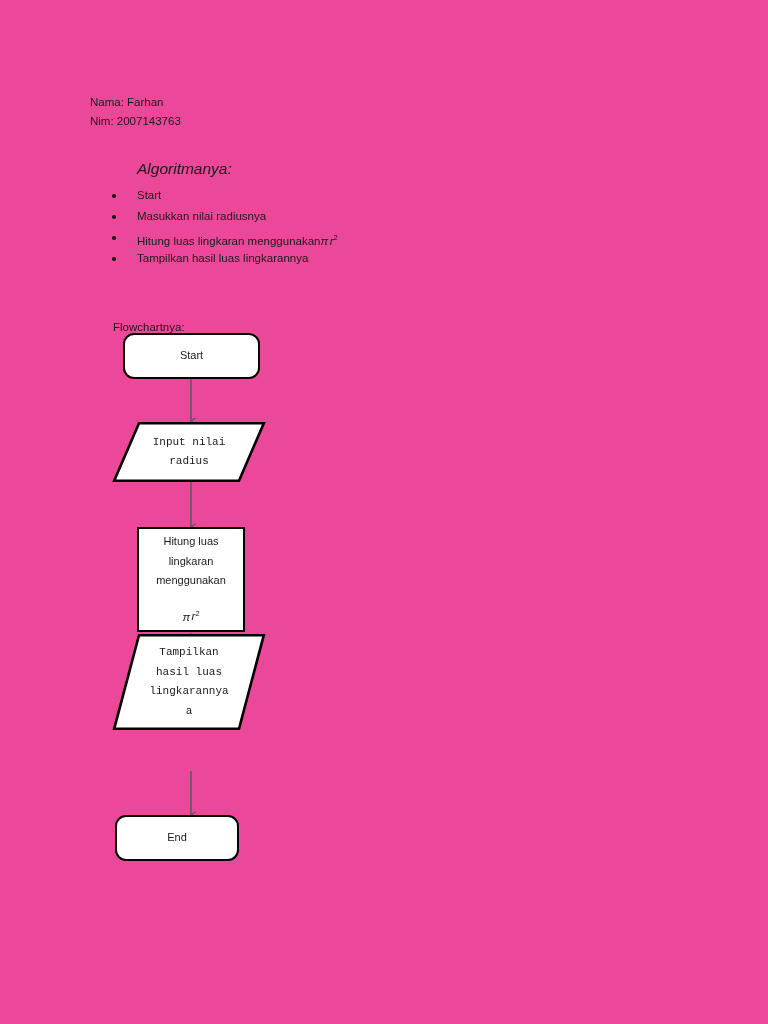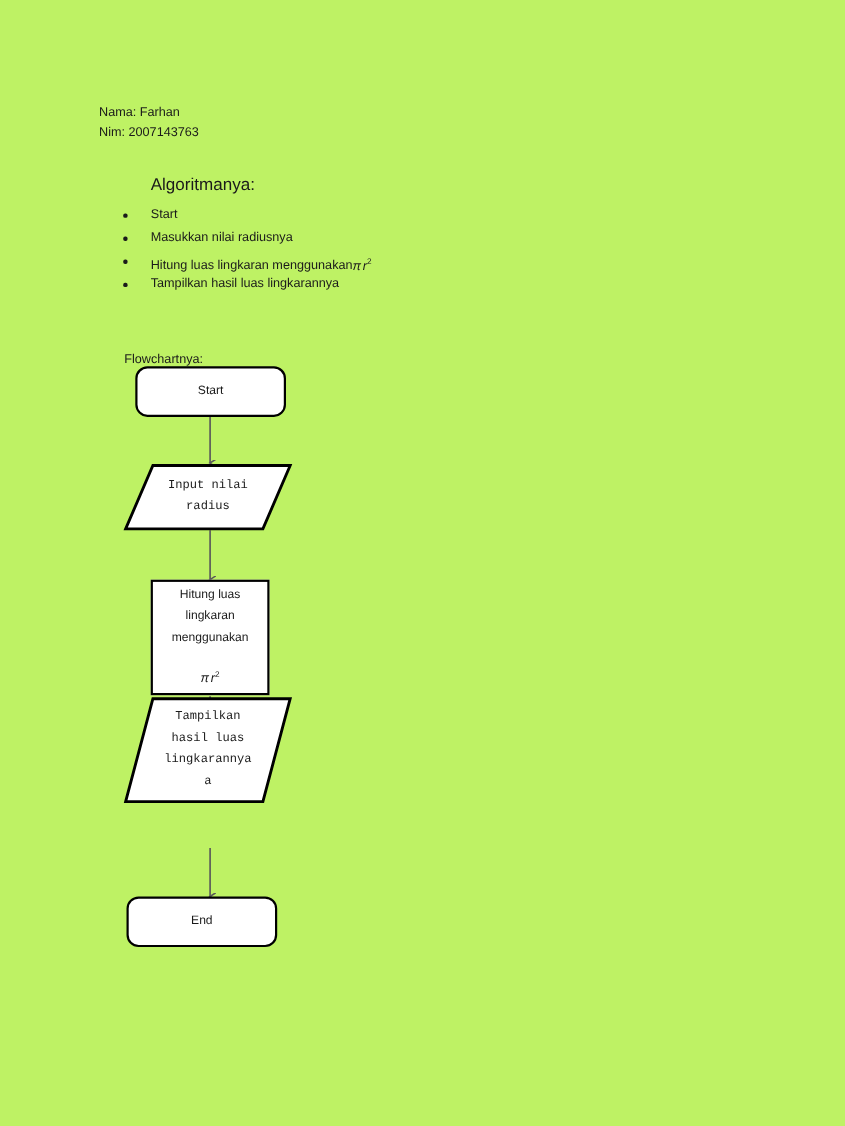--- a/index.html
+++ b/index.html
@@ -13,21 +13,21 @@
     height: 1024px;
     position: relative;
     font-family: "Liberation Sans", sans-serif;
     color: #111111;
     overflow: hidden;
   }
 
   .page {
     position: absolute;
     inset: 0;
-    background: #bef264;
+    background: #ec4899;
   }
 
   
   .header-block {
     position: absolute;
     left: 90px;
     top: 93px;
     line-height: 19px;
   }
   .header-line {
@@ -37,20 +37,21 @@
   }
 
   
   .algo-heading {
     position: absolute;
     left: 137px;
     top: 160px;
     font-size: 15.5px;
     color: #1a1a1a;
     white-space: nowrap;
+    font-style: italic;
   }
 
   
   .bullet-list {
     position: absolute;
     left: 110px;
     top: 185px;
     width: 420px;
   }
   .bullet-item {
@@ -248,17 +249,17 @@
       <polygon points="27,2.2 151.8,2.2 127,95.8 2.2,95.8" fill="#ffffff" stroke="#000000" stroke-width="2.6" stroke-linejoin="miter"></polygon>
     </svg>
     <div class="io-text">
       <div>Tampilkan</div>
       <div>hasil luas</div>
       <div>lingkarannya</div>
       <div>a</div>
     </div>
   </div>
 
-  <div class="node node-terminator" style="left:115px; top:815px; width:137px; height:46px;text-align:right;">
+  <div class="node node-terminator" style="left:115px; top:815px; width:124px; height:46px;text-align:right;">
     <span>End</span>
   </div>
 
 </div>
 
 </body></html>

